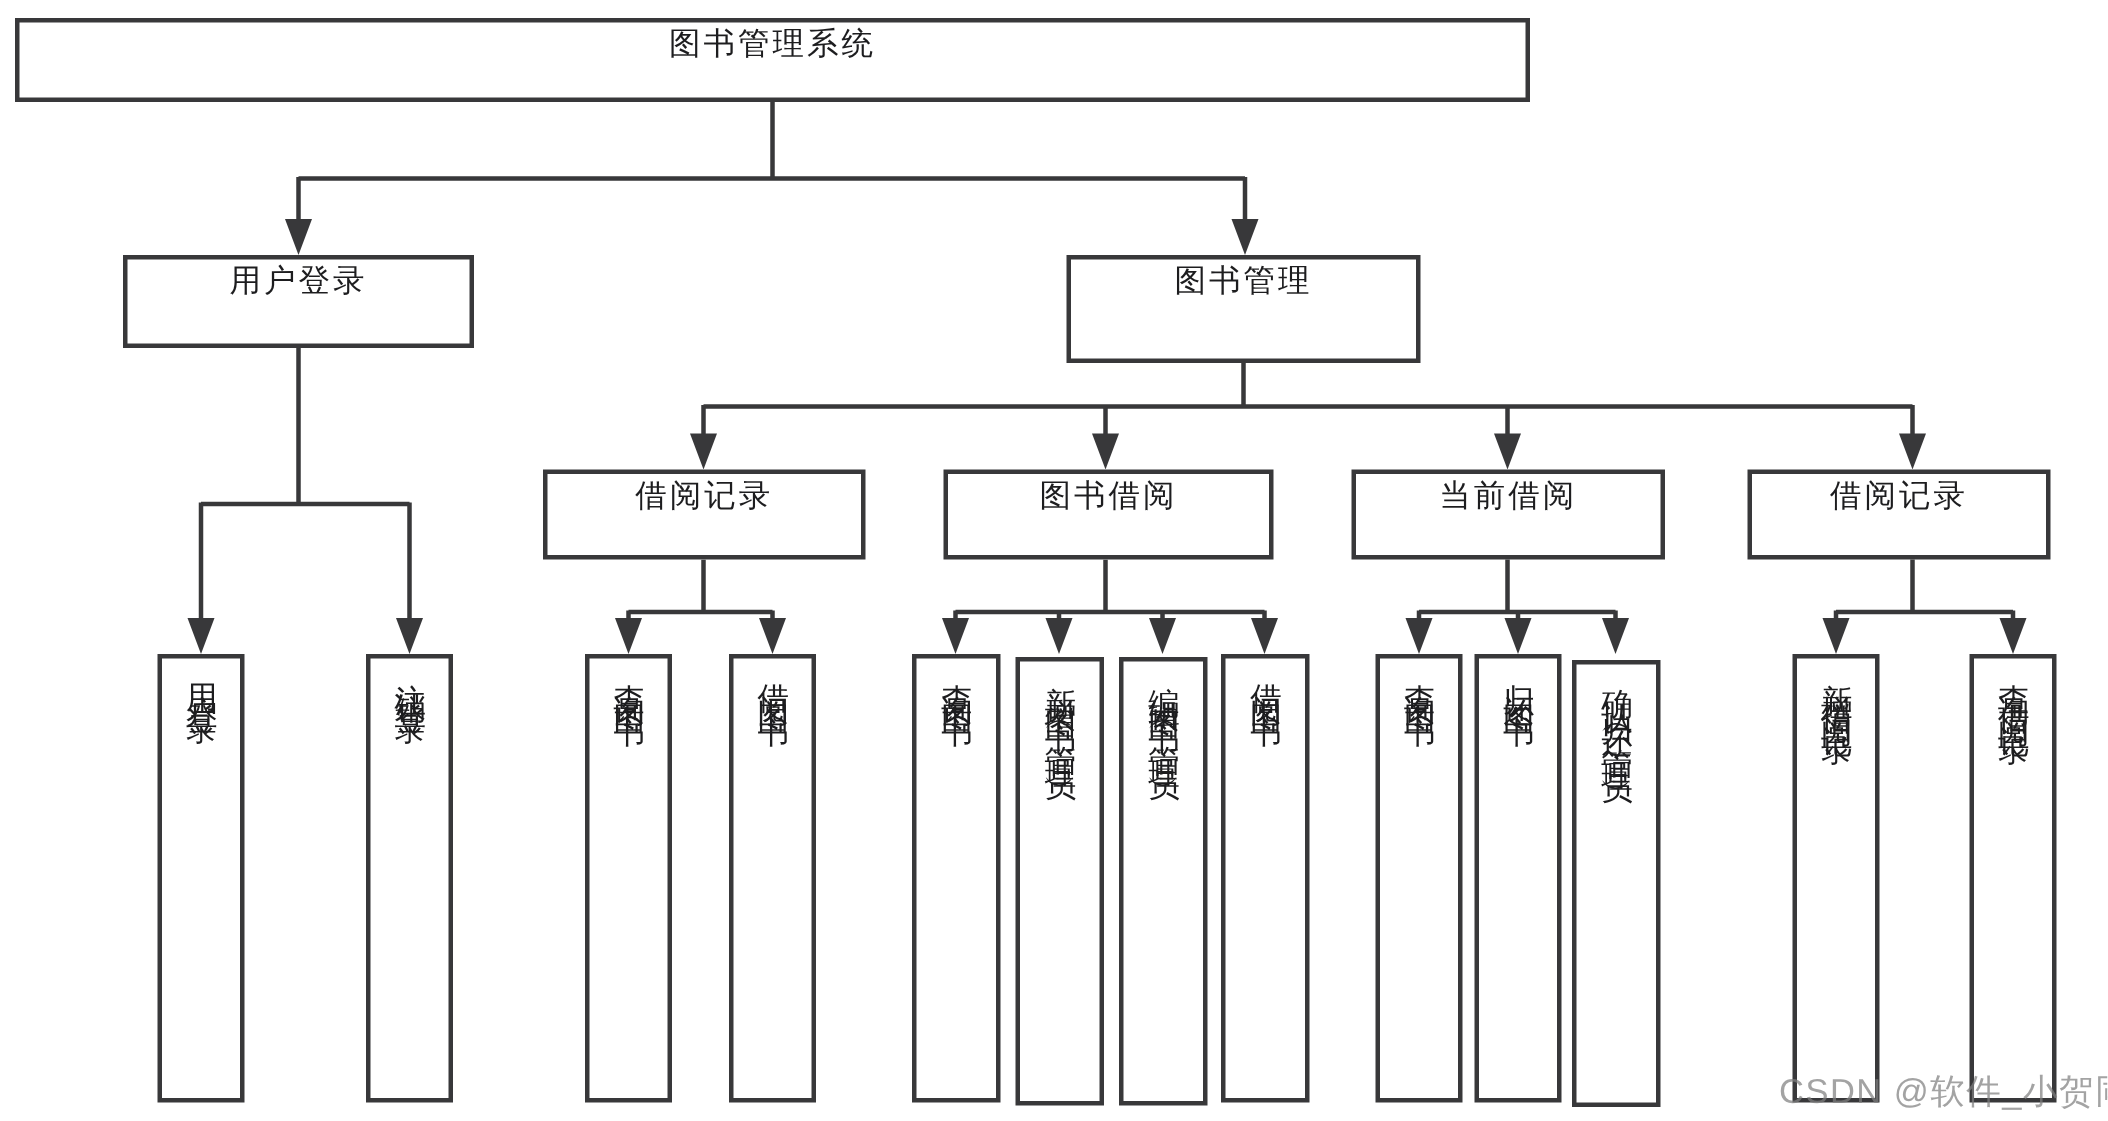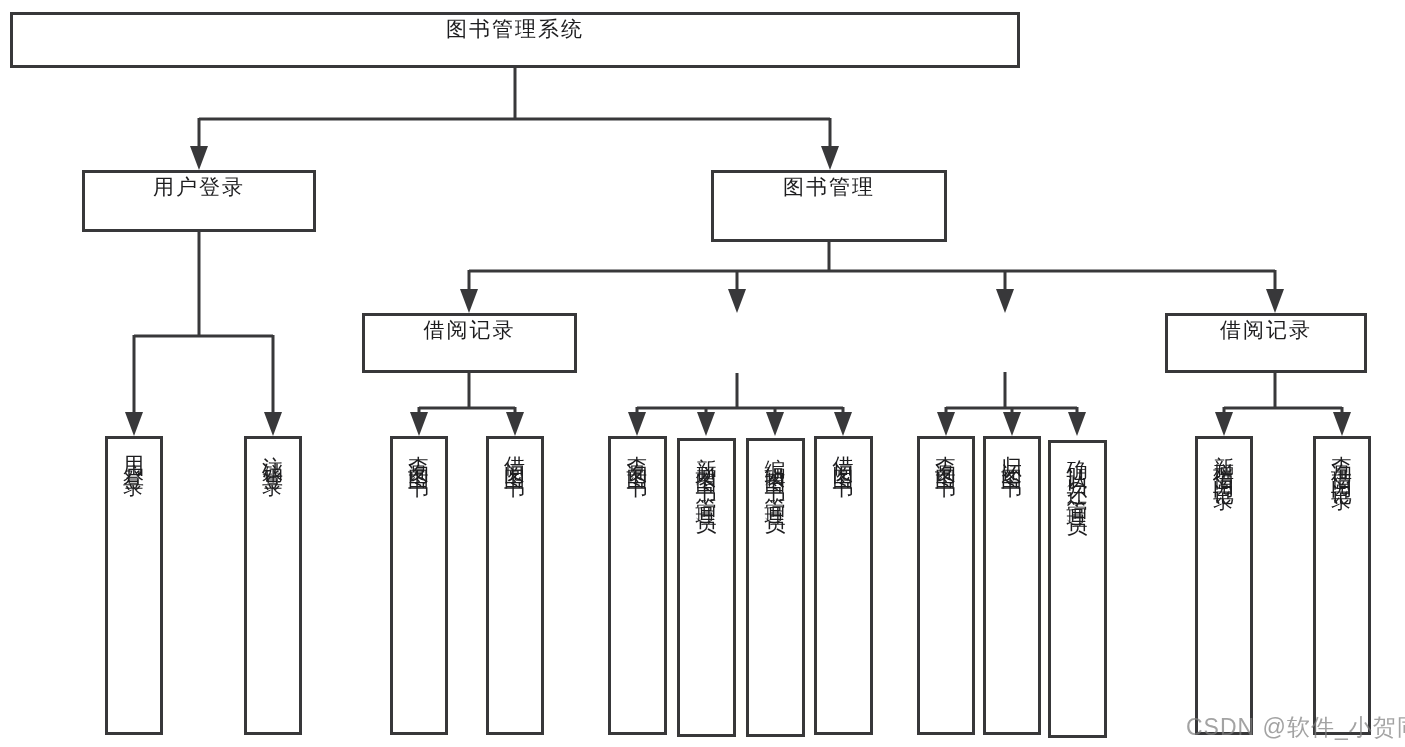--- a/index.html
+++ b/index.html
@@ -130,20 +130,26 @@
   <div class="node h-node" style="left:82px; top:170px; width:234px; height:62px;">
     <span>用户登录</span>
   </div>
   <div class="node h-node" style="left:711px; top:170px; width:236px; height:72px;">
     <span>图书管理</span>
   </div>
 
   <div class="node h-node" style="left:362px; top:313px; width:215px; height:60px;">
     <span>借阅记录</span>
   </div>
+  <div class="node h-node" style="left:629px; top:313px; width:220px; height:60px;">
+    <span>图书借阅</span>
+  </div>
+  <div class="node h-node" style="left:901px; top:313px; width:209px; height:60px;">
+    <span>当前借阅</span>
+  </div>
   <div class="node h-node" style="left:1165px; top:313px; width:202px; height:60px;">
     <span>借阅记录</span>
   </div>
 
   <div class="node v-node tight" style="left:105px; top:436px; width:58px; height:299px;">
     <span>用户登录</span>
   </div>
   <div class="node v-node tight" style="left:244px; top:436px; width:58px; height:299px;">
     <span>注销登录</span>
   </div>

